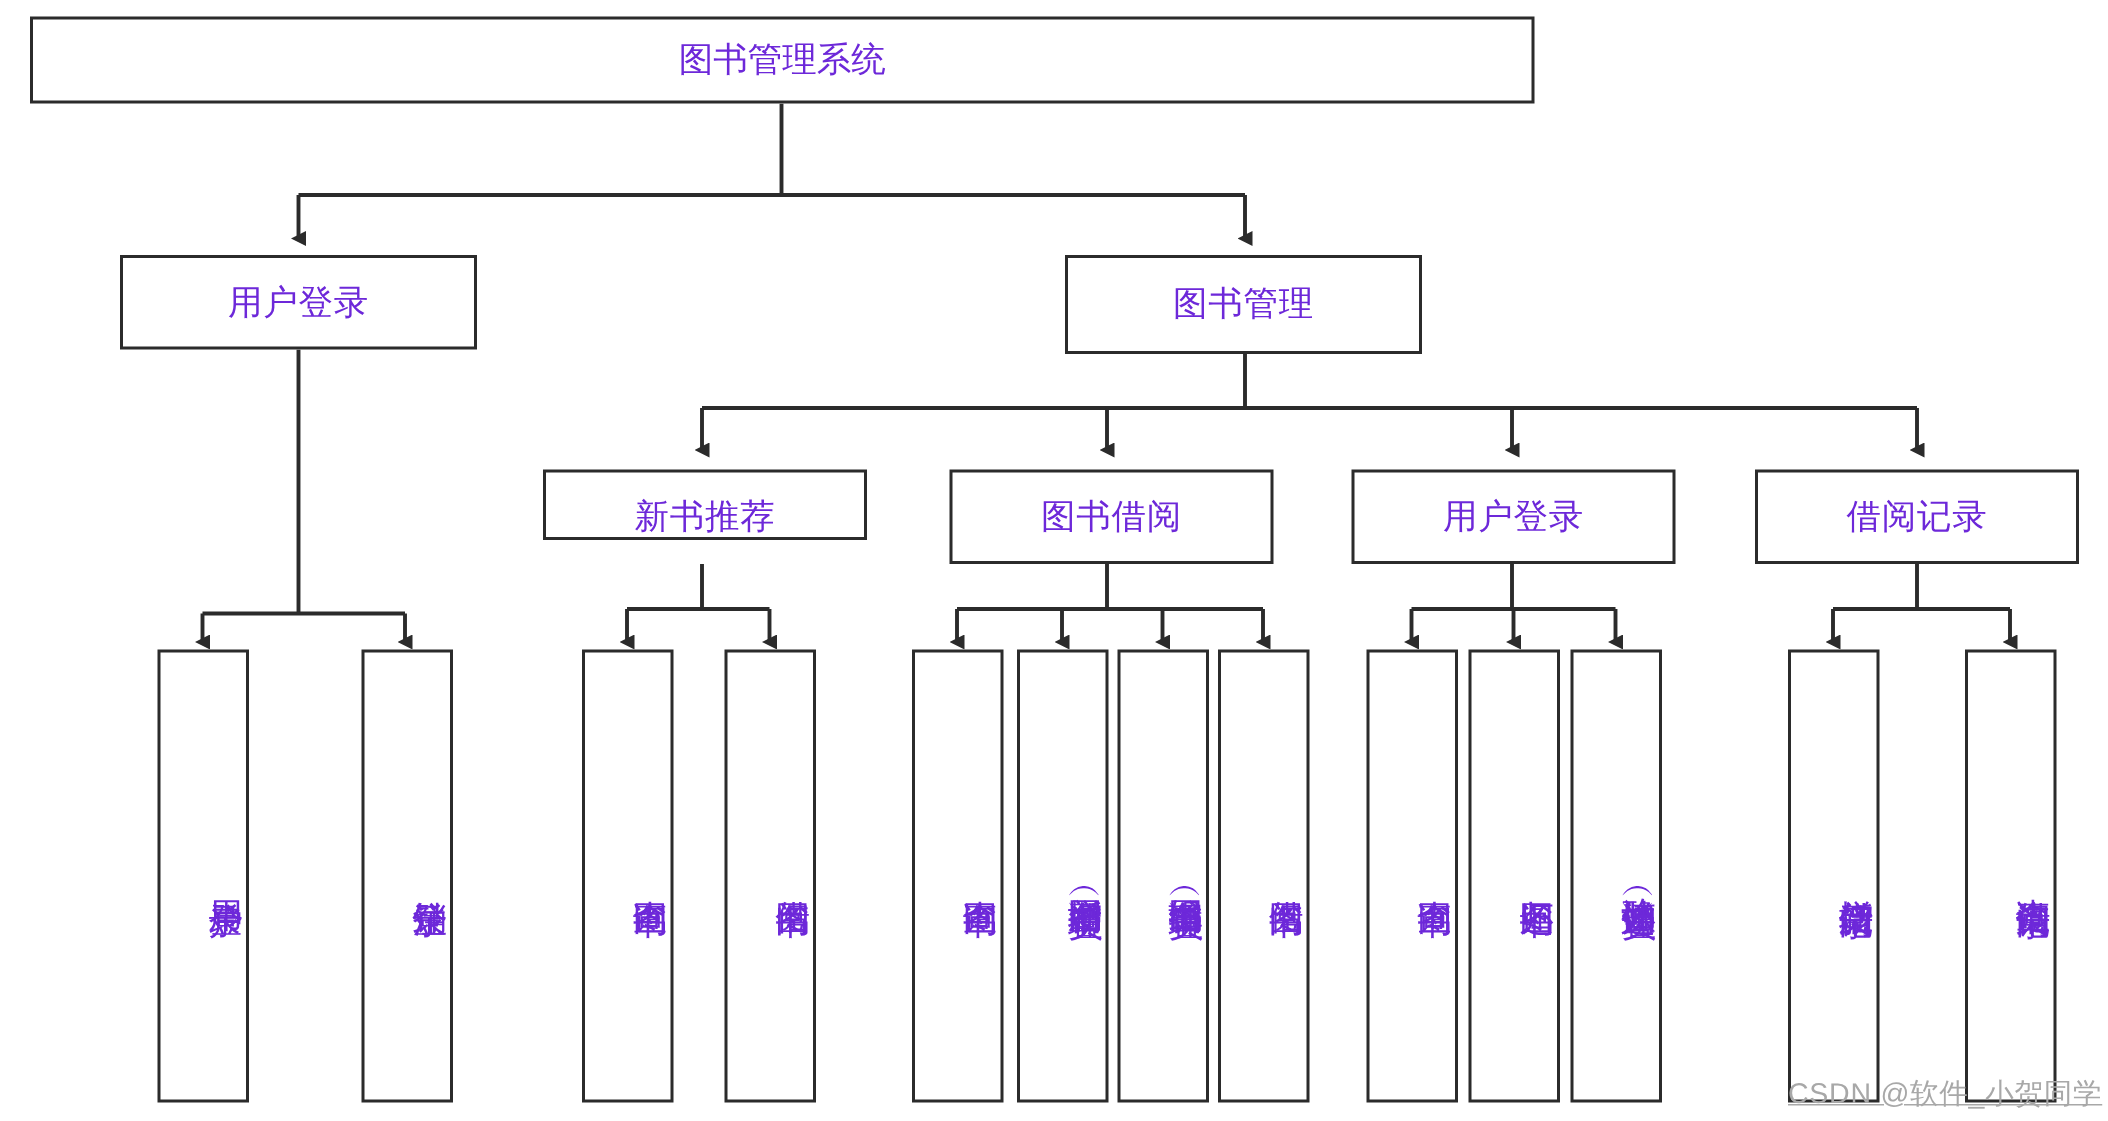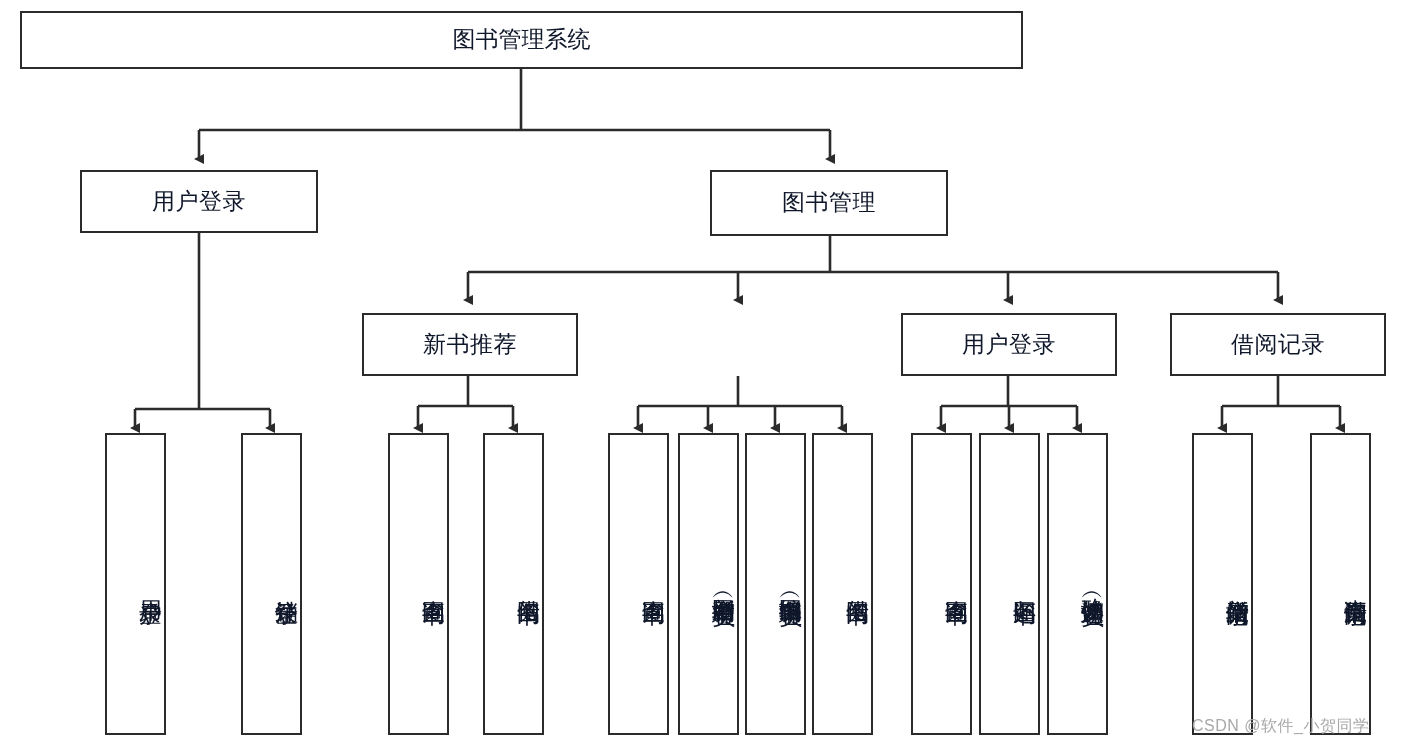--- a/index.html
+++ b/index.html
@@ -22,21 +22,21 @@
     left: 0;
     top: 0;
     width: 1405px;
     height: 747px;
   }
   .node {
     position: absolute;
     box-sizing: border-box;
     border: 2px solid #2b2b2b;
     background: #ffffff;
-    color: #0f172a;
+    color: #6d28d9;
     display: flex;
     align-items: center;
     justify-content: center;
     text-align: center;
     line-height: 1.18;
     z-index: 2;
   }
   .node.horiz {
     font-size: 23px;
     letter-spacing: 0.5px;
@@ -54,25 +54,26 @@
     justify-content: center;
   }
   .node.vert .vlabel {
     writing-mode: vertical-rl;
     text-orientation: upright;
     white-space: normal;
     display: block;
   }
   .watermark {
     position: absolute;
-    font-size: 16px;
+    font-size: 19px;
     color: #a8a8a8;
     white-space: nowrap;
     z-index: 3;
     letter-spacing: 0.5px;
+    text-decoration: underline;
   }
 </style>
 </head>
 <body>
 
 <div id="canvas">
 
   <svg id="edges" viewBox="0 0 1405 747" xmlns="http://www.w3.org/2000/svg">
     <defs>
       <marker id="arrow" markerWidth="10" markerHeight="10" refX="5" refY="5" orient="auto" markerUnits="userSpaceOnUse">
@@ -127,22 +128,25 @@
     <span>图书管理系统</span>
   </div>
 
   <div class="node horiz" style="left:80px; top:170px; width:238px; height:63px;">
     <span>用户登录</span>
   </div>
   <div class="node horiz" style="left:710px; top:170px; width:238px; height:66px;">
     <span>图书管理</span>
   </div>
 
-  <div class="node horiz" style="left:362px; top:313px; width:216px; height:63px;">
+  <div class="node horiz" style="left:362px; top:313px; width:216px; height:47px;align-items:flex-end;">
     <span>新书推荐</span>
+  </div>
+  <div class="node horiz" style="left:633px; top:313px; width:216px; height:63px;">
+    <span>图书借阅</span>
   </div>
   <div class="node horiz" style="left:901px; top:313px; width:216px; height:63px;">
     <span>用户登录</span>
   </div>
   <div class="node horiz" style="left:1170px; top:313px; width:216px; height:63px;">
     <span>借阅记录</span>
   </div>
 
   <div class="node vert" style="left:105px; top:433px; width:61px; height:302px;">
     <span class="vlabel">用户登录</span>

